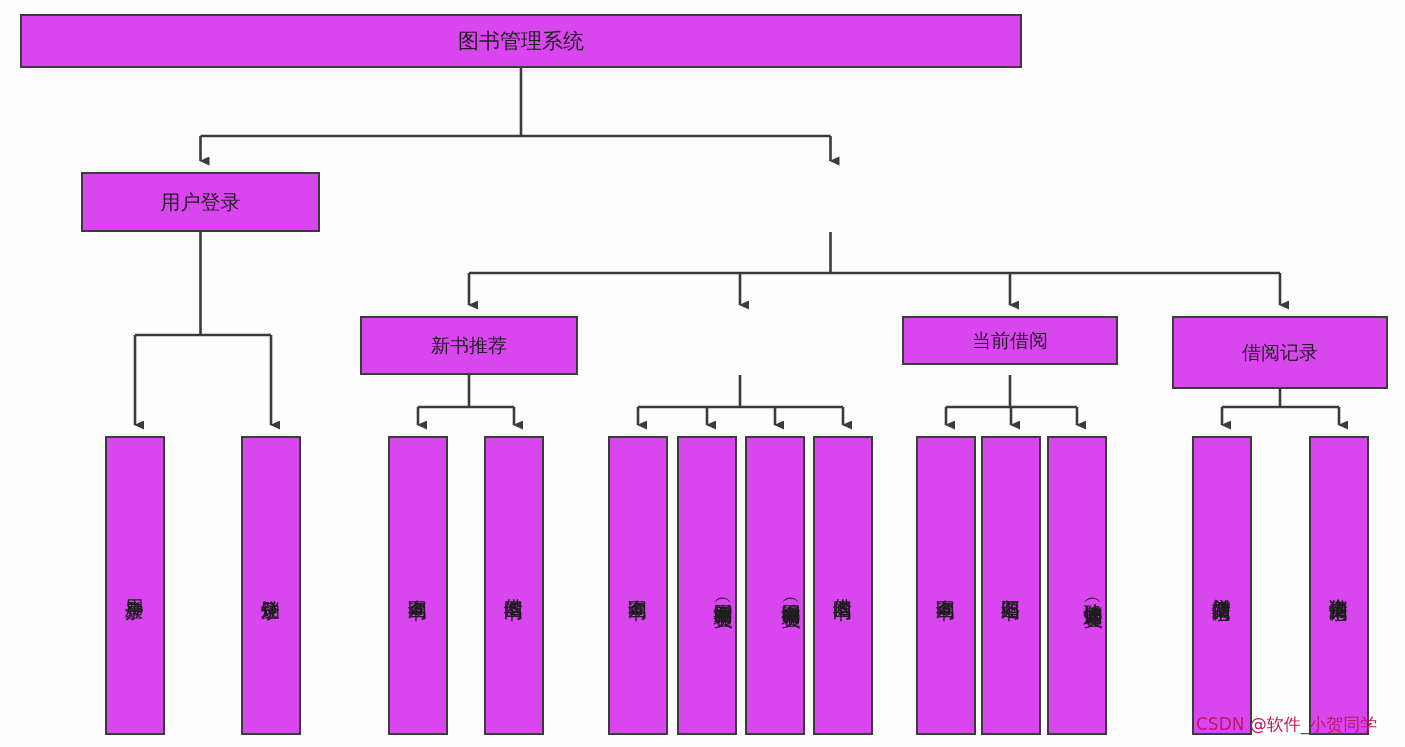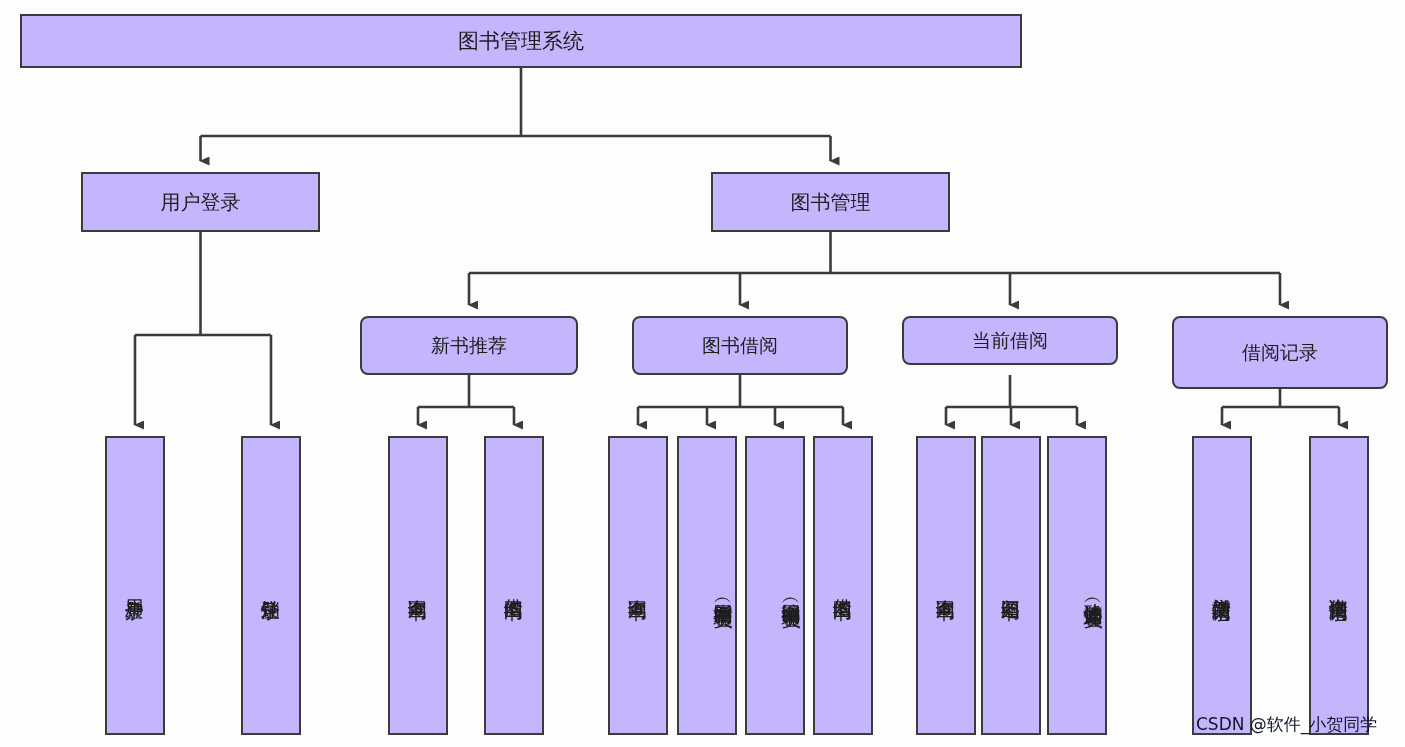--- a/index.html
+++ b/index.html
@@ -20,50 +20,50 @@
     left: 0;
     top: 0;
     width: 1405px;
     height: 747px;
     pointer-events: none;
   }
   .node {
     position: absolute;
     box-sizing: border-box;
     border: 2.5px solid #3b3b3b;
-    background: #c4b5fd;
+    background: #d946ef;
     display: flex;
     align-items: center;
     justify-content: center;
     color: #1d1d1d;
     z-index: 2;
   }
   .node.level0 { font-size: 21px; }
   .node.level1 { font-size: 20px; }
-  .node.level2 { font-size: 19px; border-radius: 8px; }
+  .node.level2 { font-size: 19px; }
   .node.leaf {
     writing-mode: vertical-rl;
     text-orientation: upright;
     align-items: flex-start;
     justify-content: center;
     padding-top: 14px;
     font-size: 19px;
     line-height: 1.18;
     letter-spacing: 1px;
   }
   .node.leaf.centered {
     align-items: center;
     padding-top: 0;
   }
   .watermark {
     position: absolute;
     left: 1196px;
     top: 713px;
     font-size: 17px;
-    color: #0f172a;
+    color: #be185d;
     white-space: nowrap;
     z-index: 3;
     font-family: "DejaVu Sans", "Liberation Sans", sans-serif;
   }
 </style>
 </head>
 <body>
 
 <div id="canvas">
 
@@ -106,24 +106,22 @@
         <path d="M1280,375 L1280,407"></path>
         <path d="M1222,407 L1339,407"></path>
         <path d="M1222,407 L1222,425" marker-end="url(#arrow)"></path>
         <path d="M1339,407 L1339,425" marker-end="url(#arrow)"></path>
       </g>
   </svg>
 
   <div class="node level0" style="left: 20px; top: 14px; width: 1002px; height: 54px;">图书管理系统</div>
 
   <div class="node level1" style="left: 81px; top: 172px; width: 239px; height: 60px;">用户登录</div>
-  <div class="node level1" style="left: 711px; top: 172px; width: 239px; height: 60px;">图书管理</div>
 
   <div class="node level2" style="left: 360px; top: 316px; width: 218px; height: 59px;">新书推荐</div>
-  <div class="node level2" style="left: 632px; top: 316px; width: 216px; height: 59px;">图书借阅</div>
   <div class="node level2" style="left: 902px; top: 316px; width: 216px; height: 49px;">当前借阅</div>
   <div class="node level2" style="left: 1172px; top: 316px; width: 216px; height: 73px;">借阅记录</div>
 
   <div class="node leaf centered" style="left: 105px; top: 436px; width: 60px; height: 299px;">用户登录</div>
   <div class="node leaf centered" style="left: 241px; top: 436px; width: 60px; height: 299px;">注销登录</div>
   <div class="node leaf centered" style="left: 388px; top: 436px; width: 60px; height: 299px;">查询图书</div>
   <div class="node leaf centered" style="left: 484px; top: 436px; width: 60px; height: 299px;">借阅图书</div>
   <div class="node leaf centered" style="left: 608px; top: 436px; width: 60px; height: 299px;">查询图书</div>
   <div class="node leaf" style="left: 677px; top: 436px; width: 60px; height: 299px;">新增图书（管理员）</div>
   <div class="node leaf" style="left: 745px; top: 436px; width: 60px; height: 299px;">编辑图书（管理员）</div>

